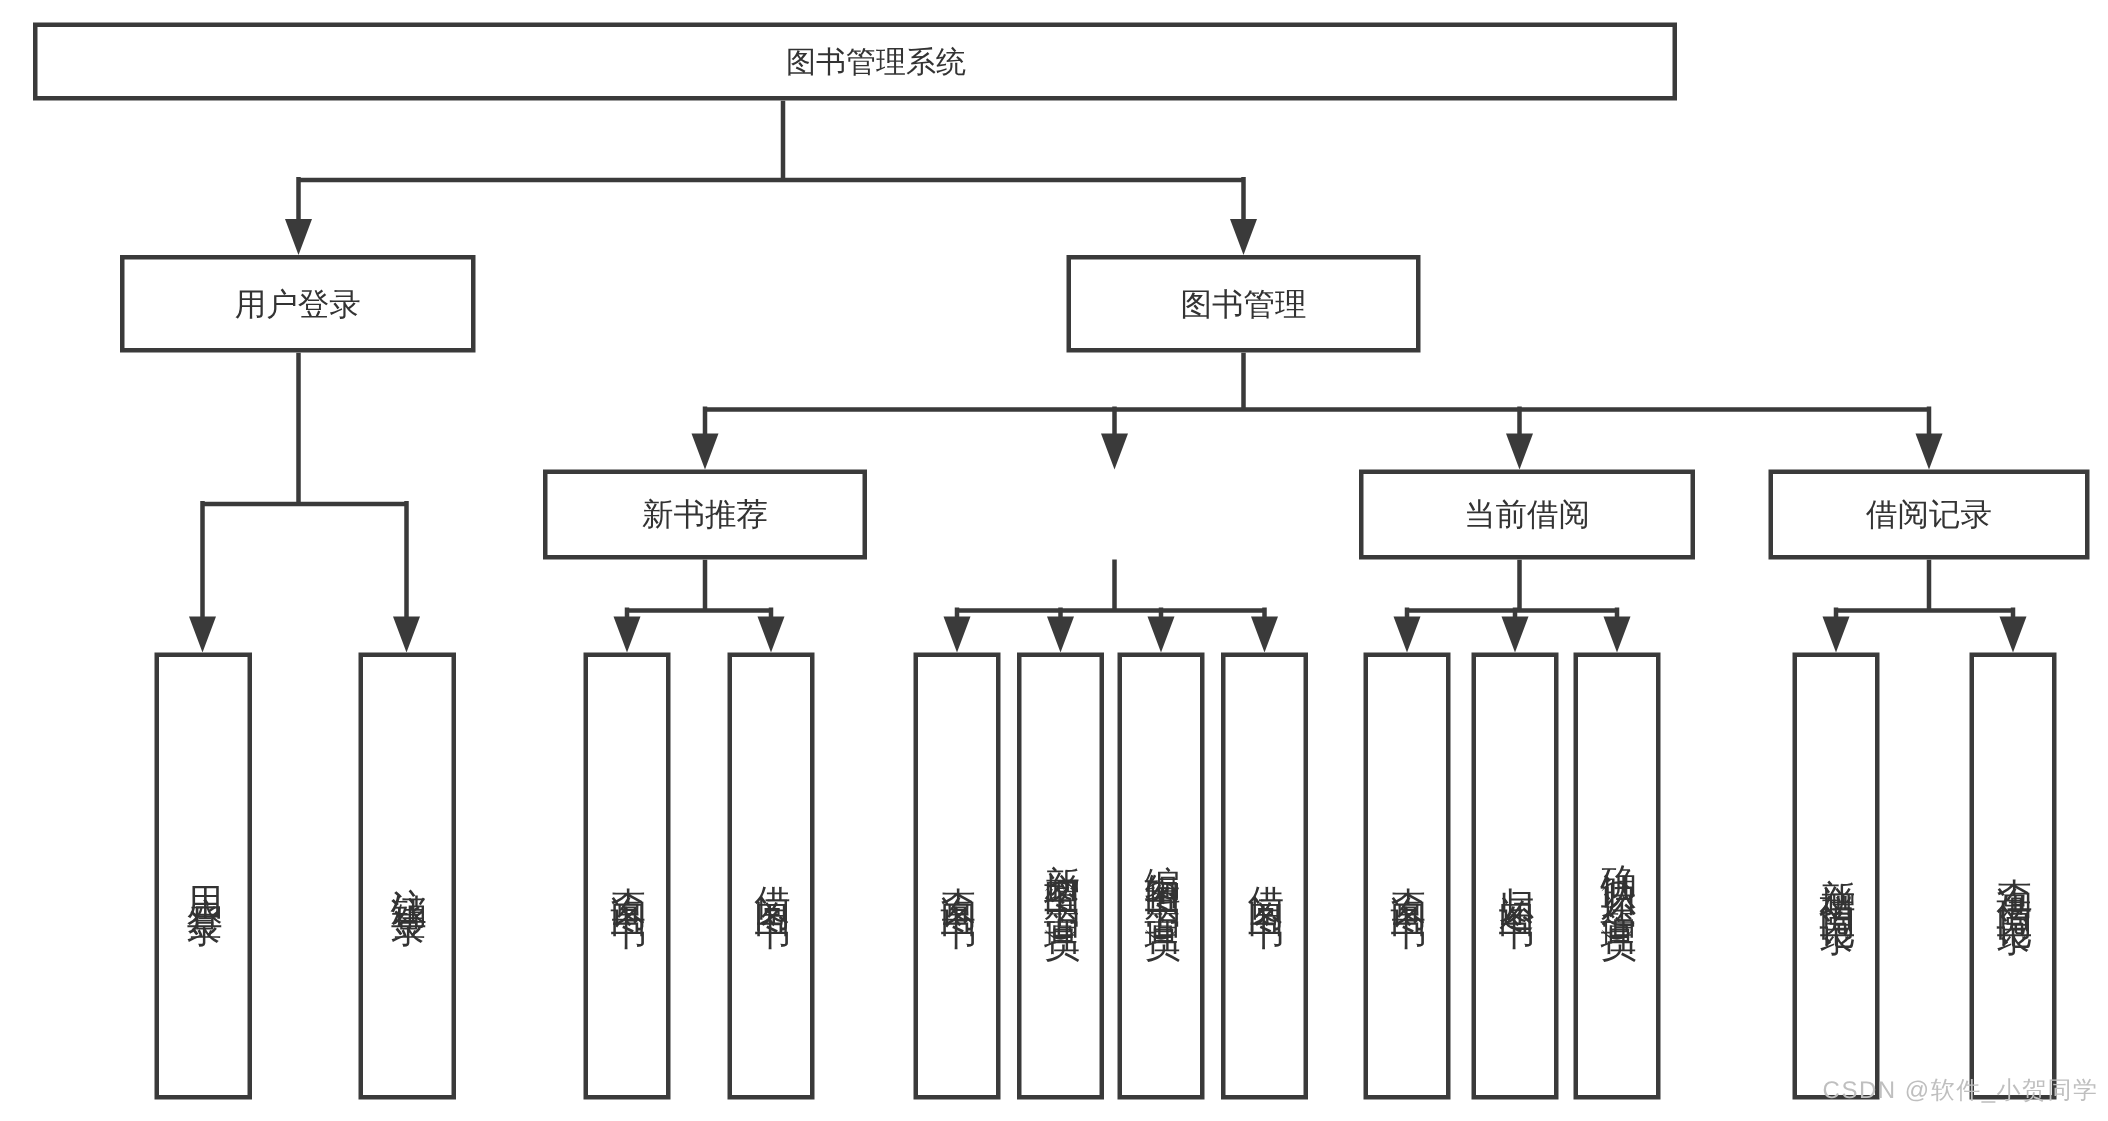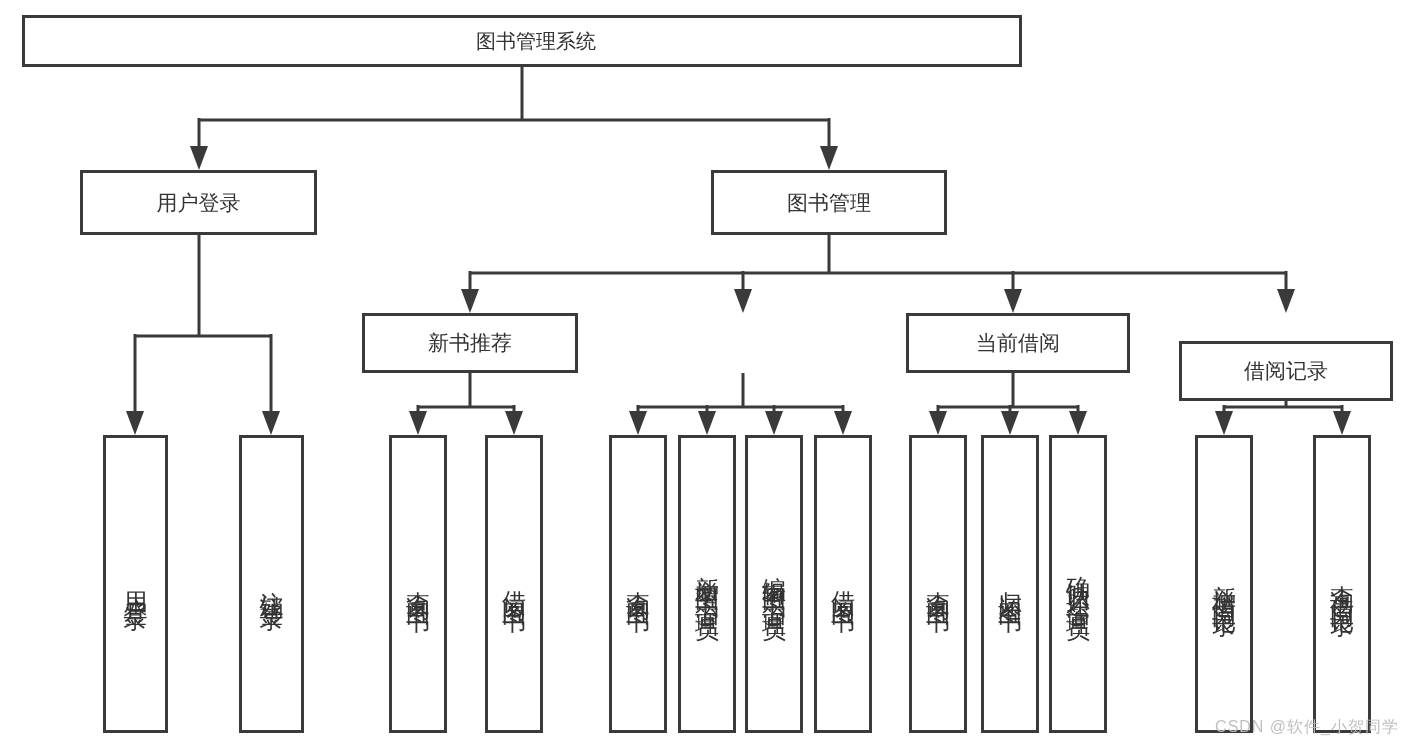--- a/index.html
+++ b/index.html
@@ -23,21 +23,21 @@
   svg.connector polygon{fill:var(--line-color);stroke:none;}
   .box{
     position:absolute;
     box-sizing:border-box;
     background:var(--box-fill);
     border:3px solid var(--line-color);
     display:flex;align-items:center;justify-content:center;
     z-index:2;
     text-align:center;
   }
-  .root-box{left:22px;top:15px;width:1000px;height:52px;font-size:20px;padding-left:28px;}
+  .root-box{left:22px;top:15px;width:1096px;height:52px;font-size:20px;padding-left:28px;}
   .l2-box,.l3-box{font-size:21px;}
   .leaf{
     top:435px;height:298px;
   }
   .leaf .vtext{
     writing-mode:vertical-rl;
     text-orientation:mixed;
     font-size:24px;
     letter-spacing:6px;
     line-height:1;
@@ -102,21 +102,21 @@
   <div class="box l3-box" style="left:362px;top:313px;width:216px;height:60px;">
     <span>新书推荐</span>
   </div>
 
   <div class="box l2-box" style="left:711px;top:170px;width:236px;height:65px;">
     <span>图书管理</span>
   </div>
   <div class="box l3-box" style="left:906px;top:313px;width:224px;height:60px;">
     <span>当前借阅</span>
   </div>
-  <div class="box l3-box" style="left:1179px;top:313px;width:214px;height:60px;margin-top:28px;">
+  <div class="box l3-box" style="left:1179px;top:313px;width:214px;height:60px;">
     <span>借阅记录</span>
   </div>
 
   <div class="box leaf" style="left:103px;width:65px;">
     <span class="vtext">用户登录</span>
   </div>
   <div class="box leaf" style="left:239px;width:65px;">
     <span class="vtext">注销登录</span>
   </div>
 

